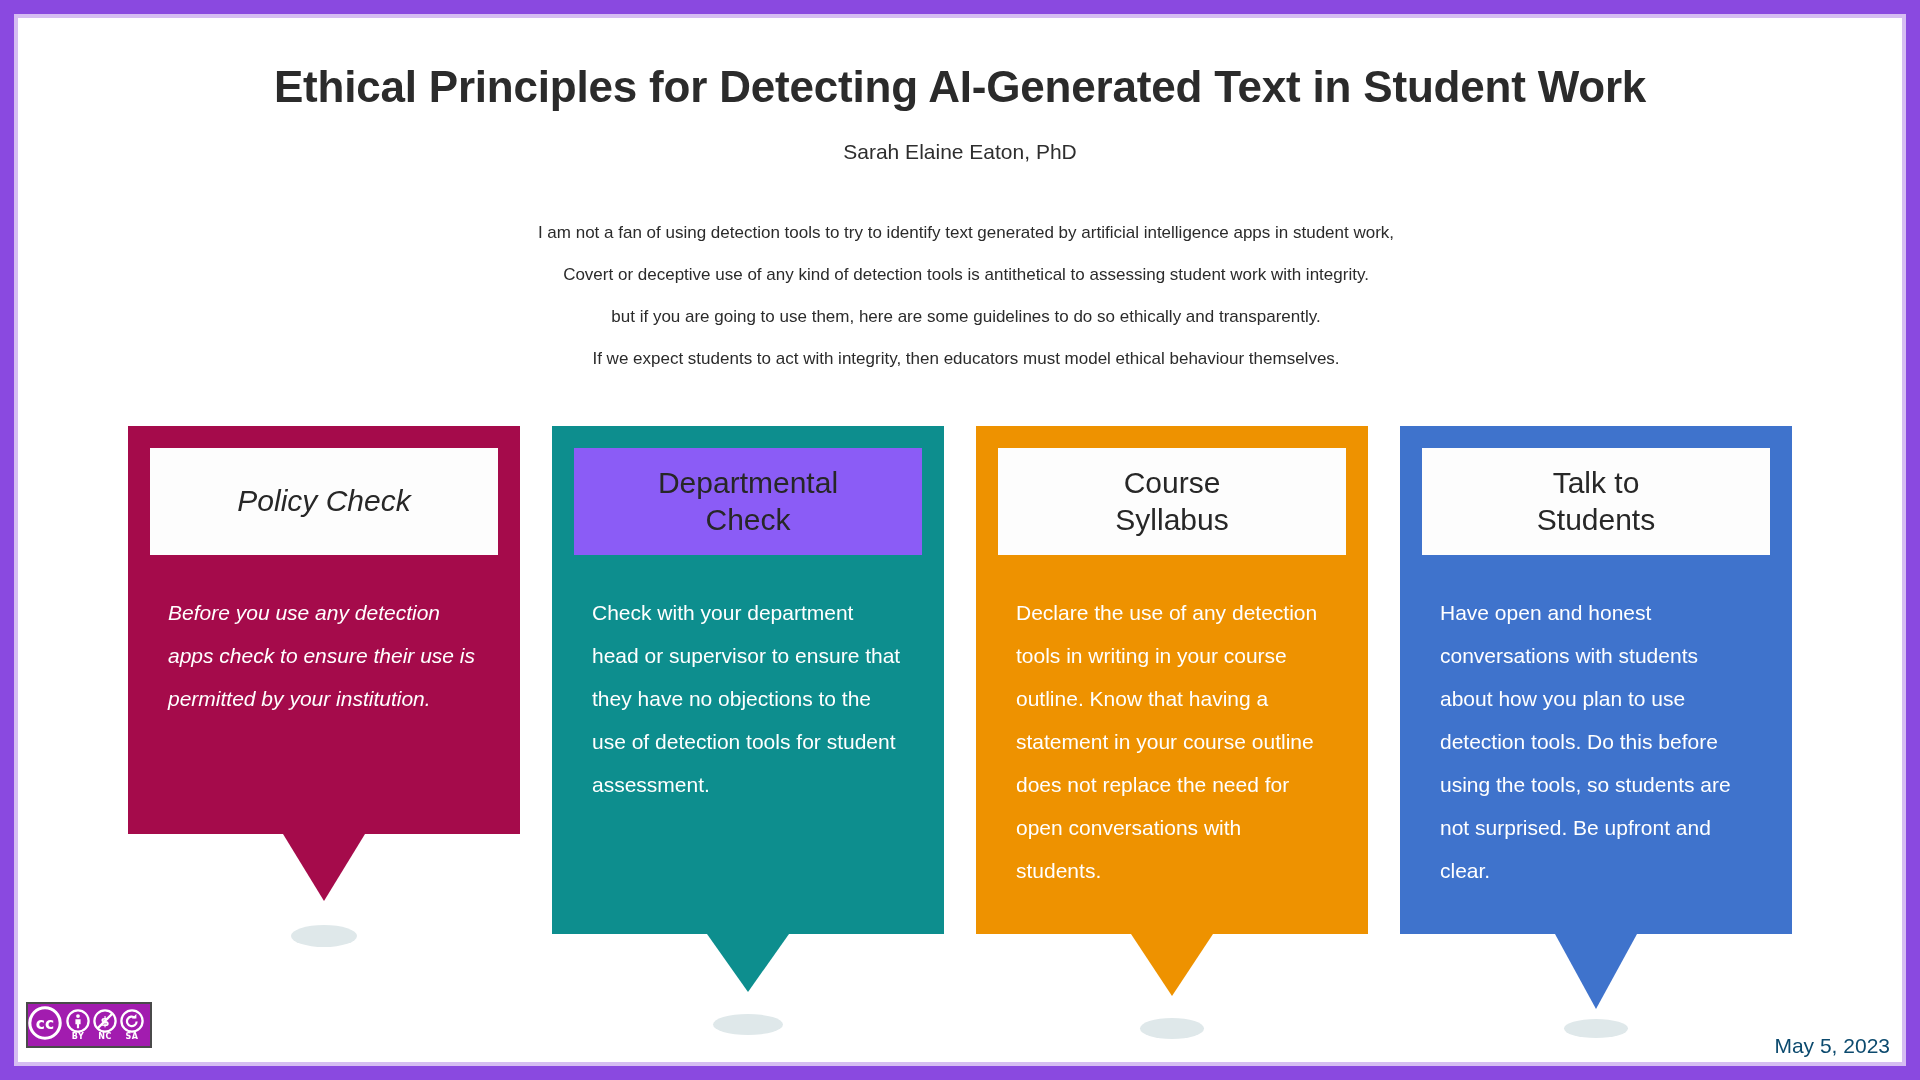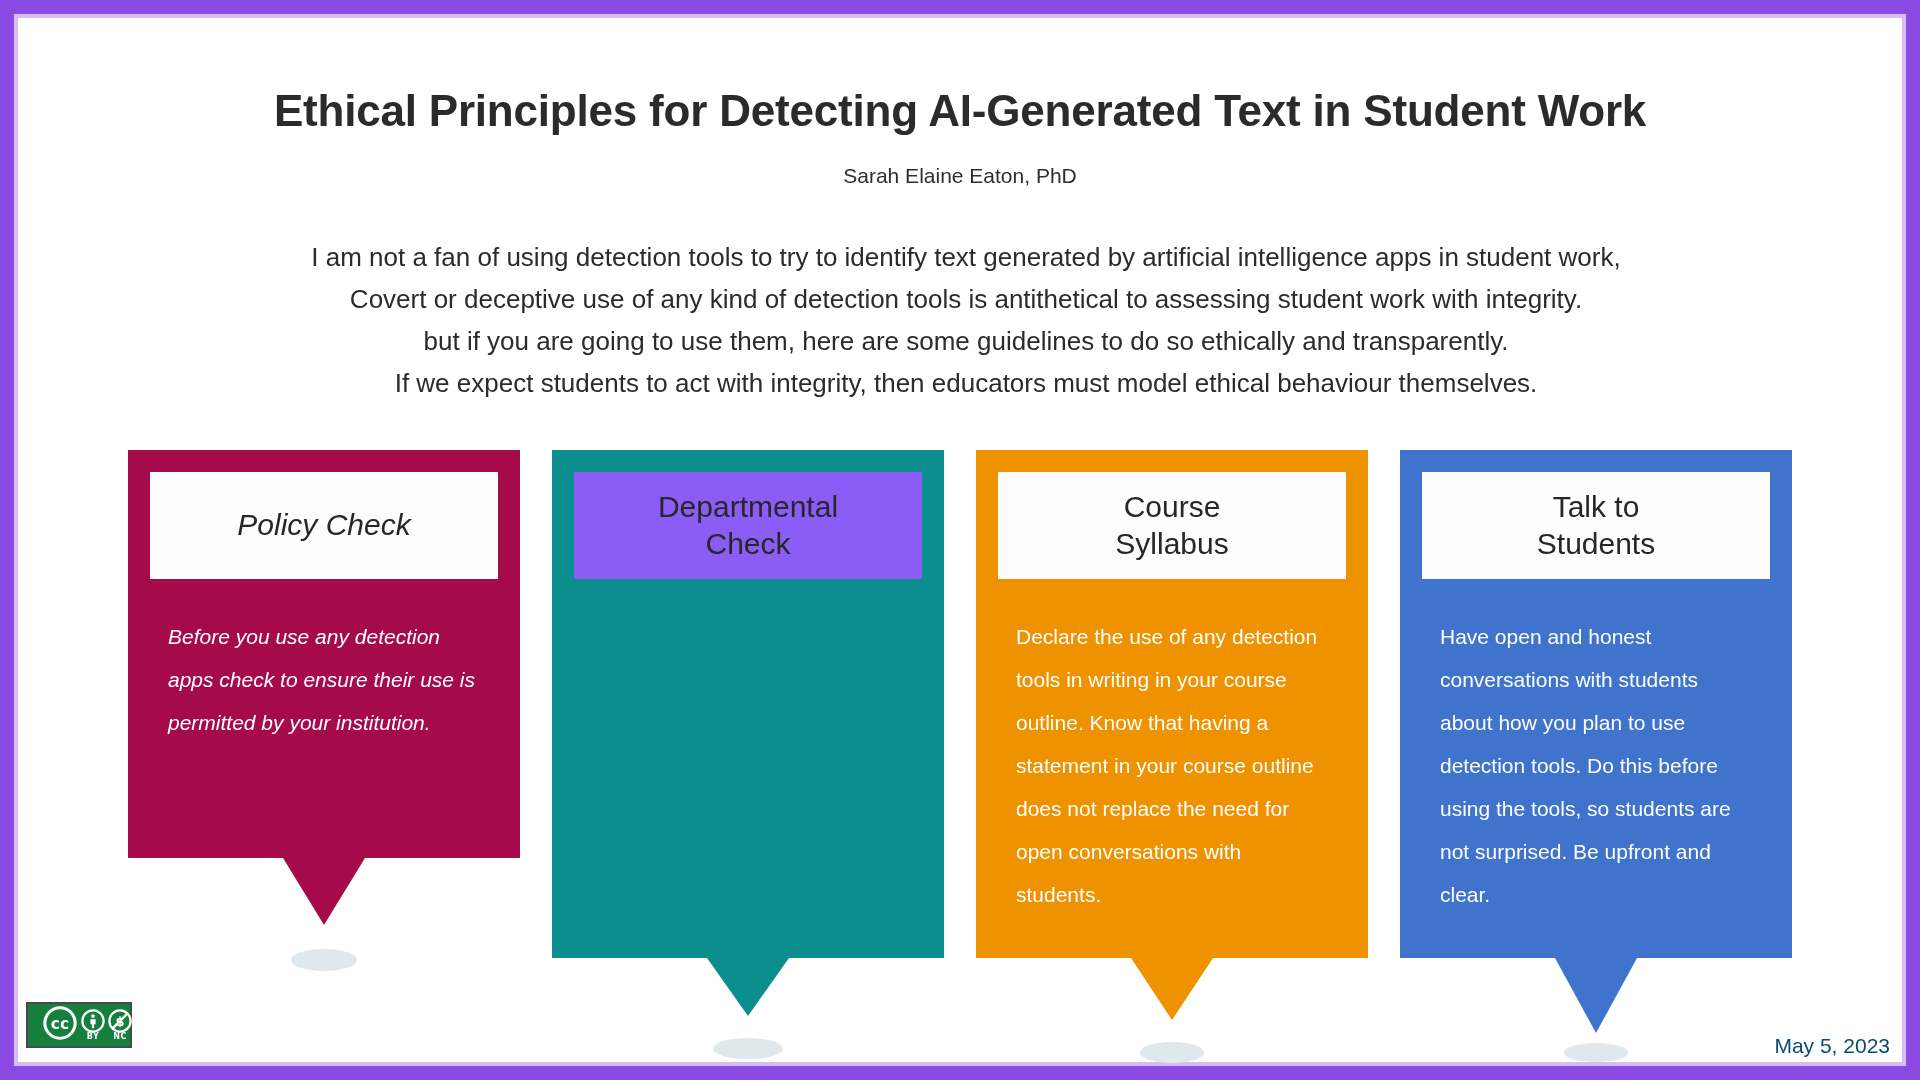--- a/index.html
+++ b/index.html
@@ -41,21 +41,20 @@
     left: 18px;
     top: 18px;
     right: 18px;
     bottom: 18px;
     background: #ffffff;
   }
 
   .stage {
     position: absolute;
     inset: 0;
-    margin-top: 24px;
   }
 
   
   .poster-title {
     position: absolute;
     left: 0;
     right: 0;
     top: 62px;
     text-align: center;
     font-size: 44px;
@@ -75,21 +74,21 @@
     color: #2E2E2E;
   }
 
   .intro {
     position: absolute;
     left: 12px;
     right: 0;
     top: 212px;
     text-align: center;
     color: #2B2B2B;
-    font-size: 26px;
+    font-size: 17px;
     line-height: 42px;
   }
   .intro .line { display: block; }
 
   
   .card-row {
     position: absolute;
     left: 128px;
     top: 426px;
     width: 1664px;
@@ -151,28 +150,28 @@
     transform: translateX(-50%);
     background: #DFE8EA;
     border-radius: 50%;
   }
 
   
   .cc-badge {
     position: absolute;
     left: 26px;
     bottom: 32px;
-    width: 106px;
+    width: 126px;
     height: 46px;
-    background: #15803d;
+    background: #a21caf;
     border: 2px solid #4A4A4A;
     box-sizing: border-box;
     display: flex;
     align-items: center;
-    padding: 0 15px;
+    padding: 0 0;
   }
   .cc-badge .cc-main {
     flex: 0 0 auto;
     margin-right: 4px;
   }
   .cc-badge .cc-items {
     display: flex;
     align-items: flex-start;
     gap: 3px;
   }
@@ -231,20 +230,21 @@
           </div>
           <div class="card-tail" style="top: 408px; border-top: 67px solid rgb(165, 11, 75);"></div>
           <div class="card-shadow" style="background: rgb(223, 232, 234); width: 66px; height: 22px; top: 499px;"></div>
         </div>
         <div class="card" style="left: 424px;">
           <div class="card-body" style="background: rgb(13, 142, 142); height: 508px;">
             <div class="card-header" style="background: #8b5cf6;">
               <div class="card-header-text">Departmental
 Check</div>
             </div>
+            <div class="card-text">Check with your department head or supervisor to ensure that they have no objections to the use of detection tools for student assessment.</div>
           </div>
           <div class="card-tail" style="top: 508px; border-top: 58px solid rgb(13, 142, 142);"></div>
           <div class="card-shadow" style="background: rgb(223, 232, 234); width: 70px; height: 21px; top: 588px;"></div>
         </div>
         <div class="card" style="left: 848px;">
           <div class="card-body" style="background: rgb(238, 146, 0); height: 508px;">
             <div class="card-header" style="background: rgb(253, 253, 253);">
               <div class="card-header-text">Course
 Syllabus</div>
             </div>

